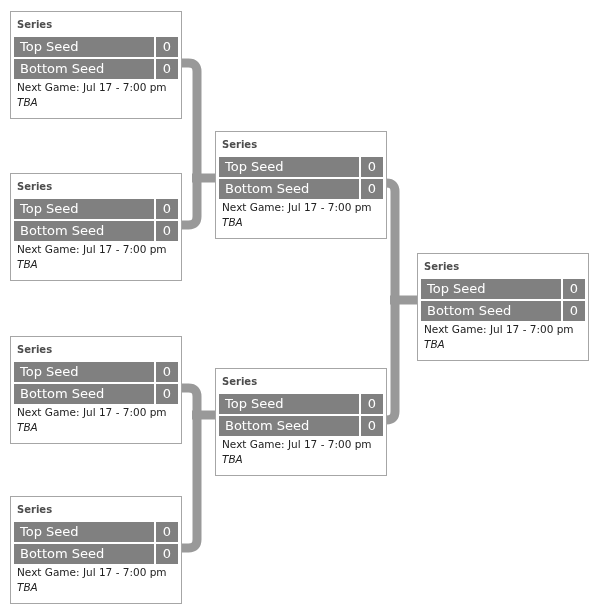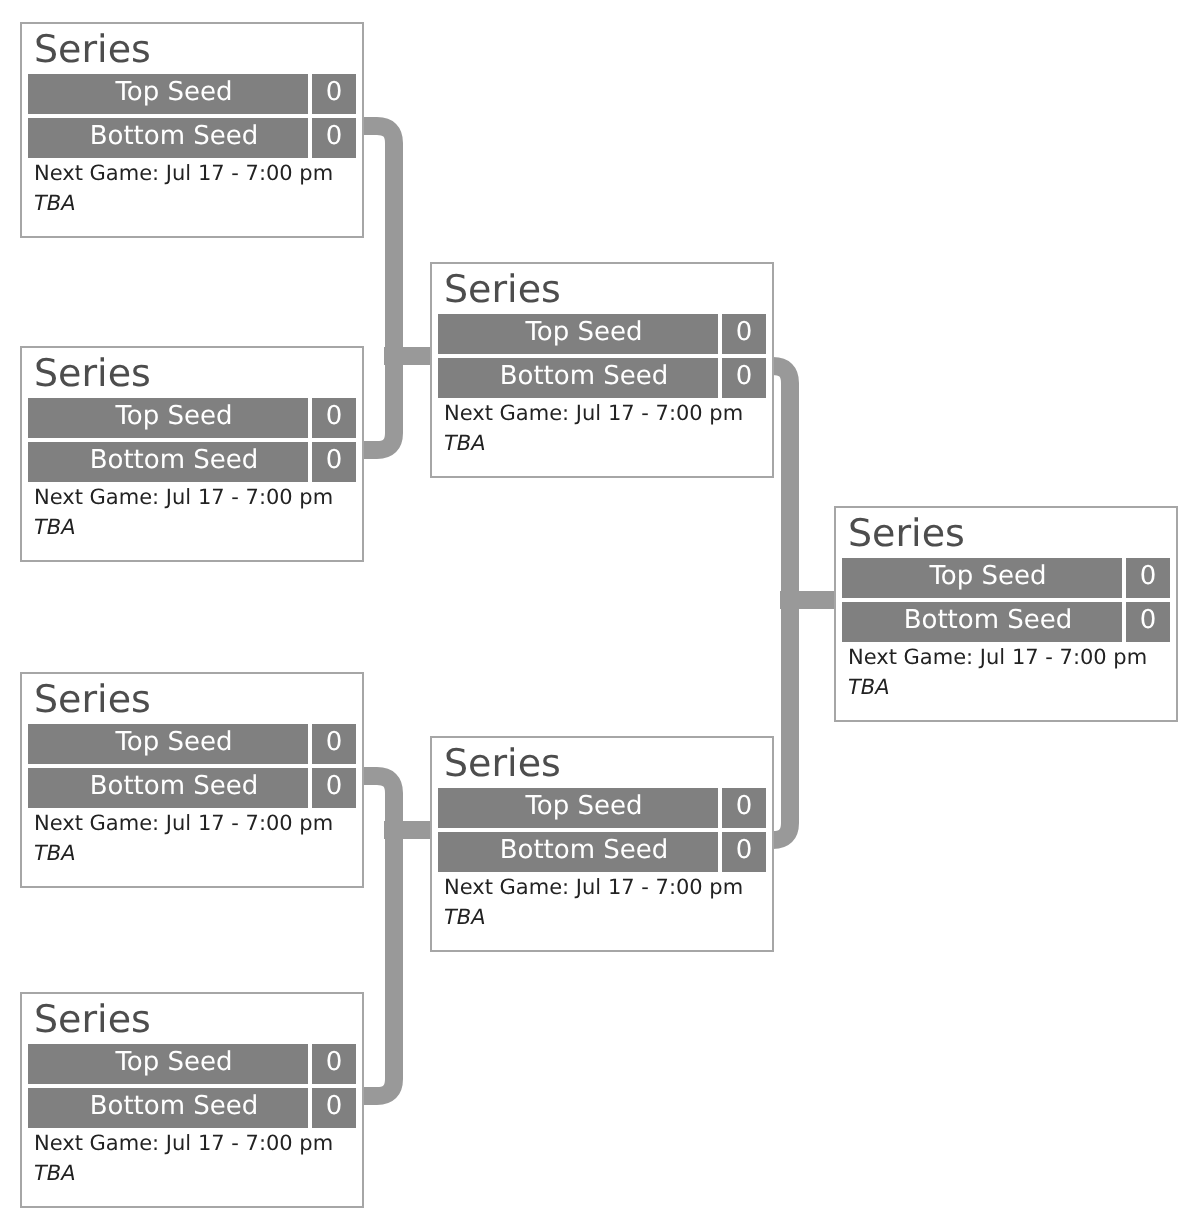--- a/index.html
+++ b/index.html
@@ -19,41 +19,41 @@
   .series-box {
     position: absolute;
     width: 172px; height: 108px;
     background: #ffffff;
     border: 1px solid #a6a6a6;
     box-sizing: border-box;
     padding: 4px 3px 0 3px;
     z-index: 2;
   }
   .series-title {
-    font-size: 19px;
+    font-size: 10px;
     color: #4d4d4d;
     margin: 1px 0 4px 3px;
     line-height: 16px;
+    font-weight: bold;
   }
   .seed-row {
     display: flex;
     height: 20px;
     background: #808080;
     margin-bottom: 2px;
     align-items: stretch;
   }
   .seed-label {
     flex: 1;
     color: #ffffff;
     font-size: 13px;
     line-height: 20px;
     padding-left: 6px;
     white-space: nowrap;
     overflow: hidden;
-    text-align: center;
   }
   .seed-score {
     width: 22px;
     border-left: 2px solid #ffffff;
     color: #ffffff;
     font-size: 13px;
     line-height: 20px;
     text-align: center;
   }
   .next-game {

